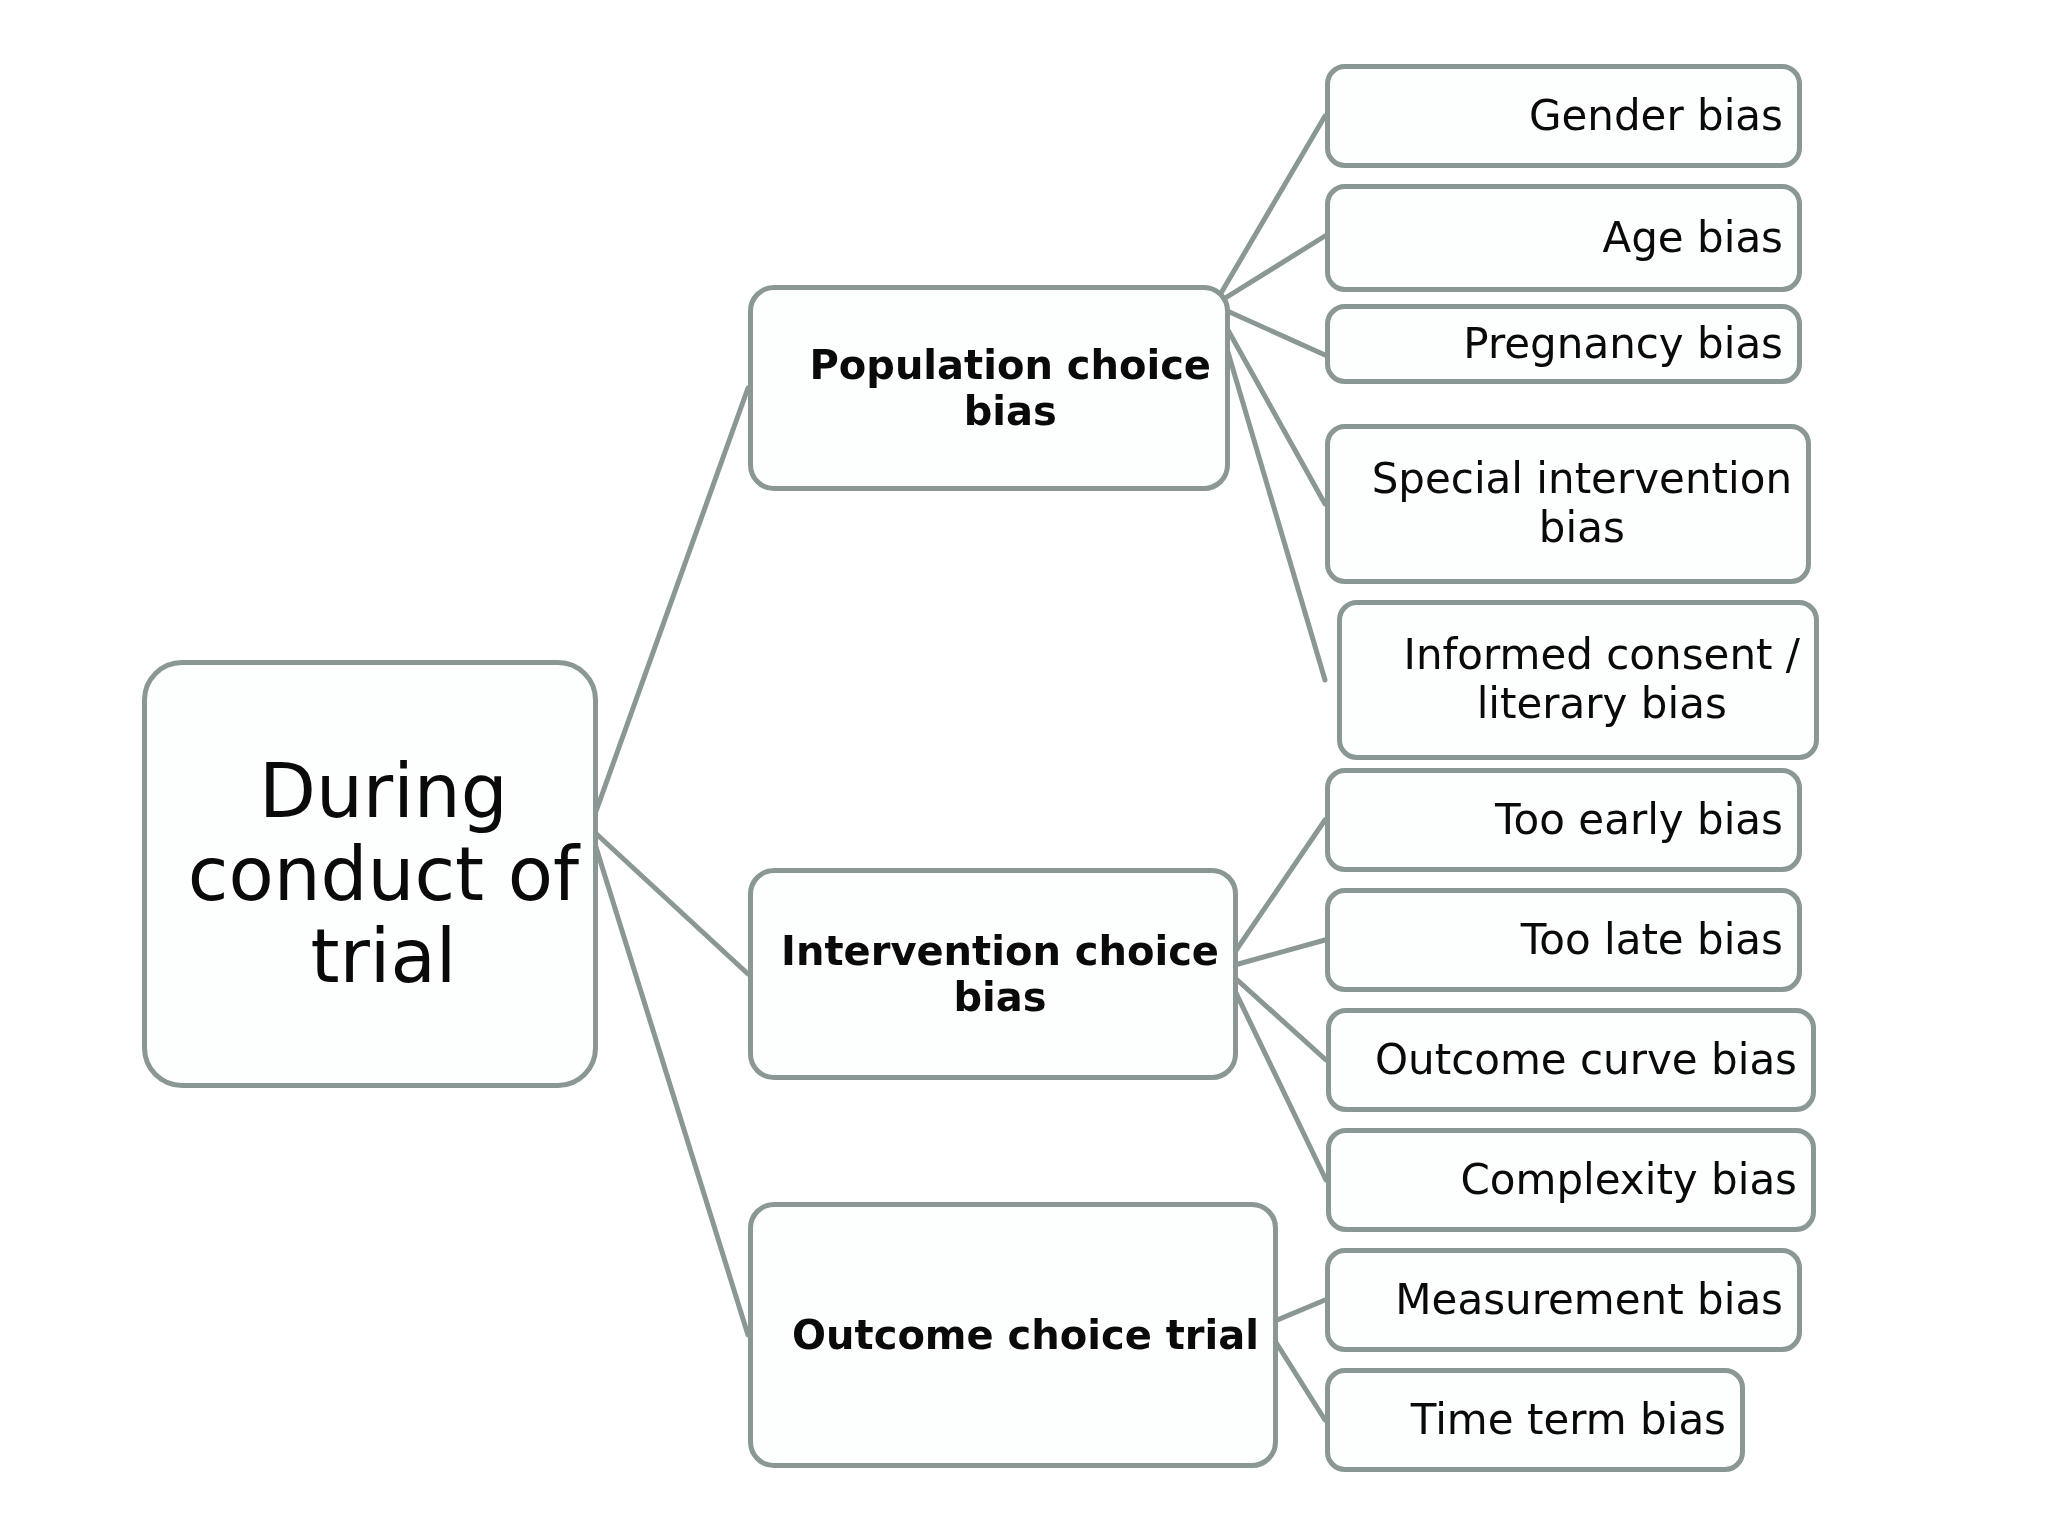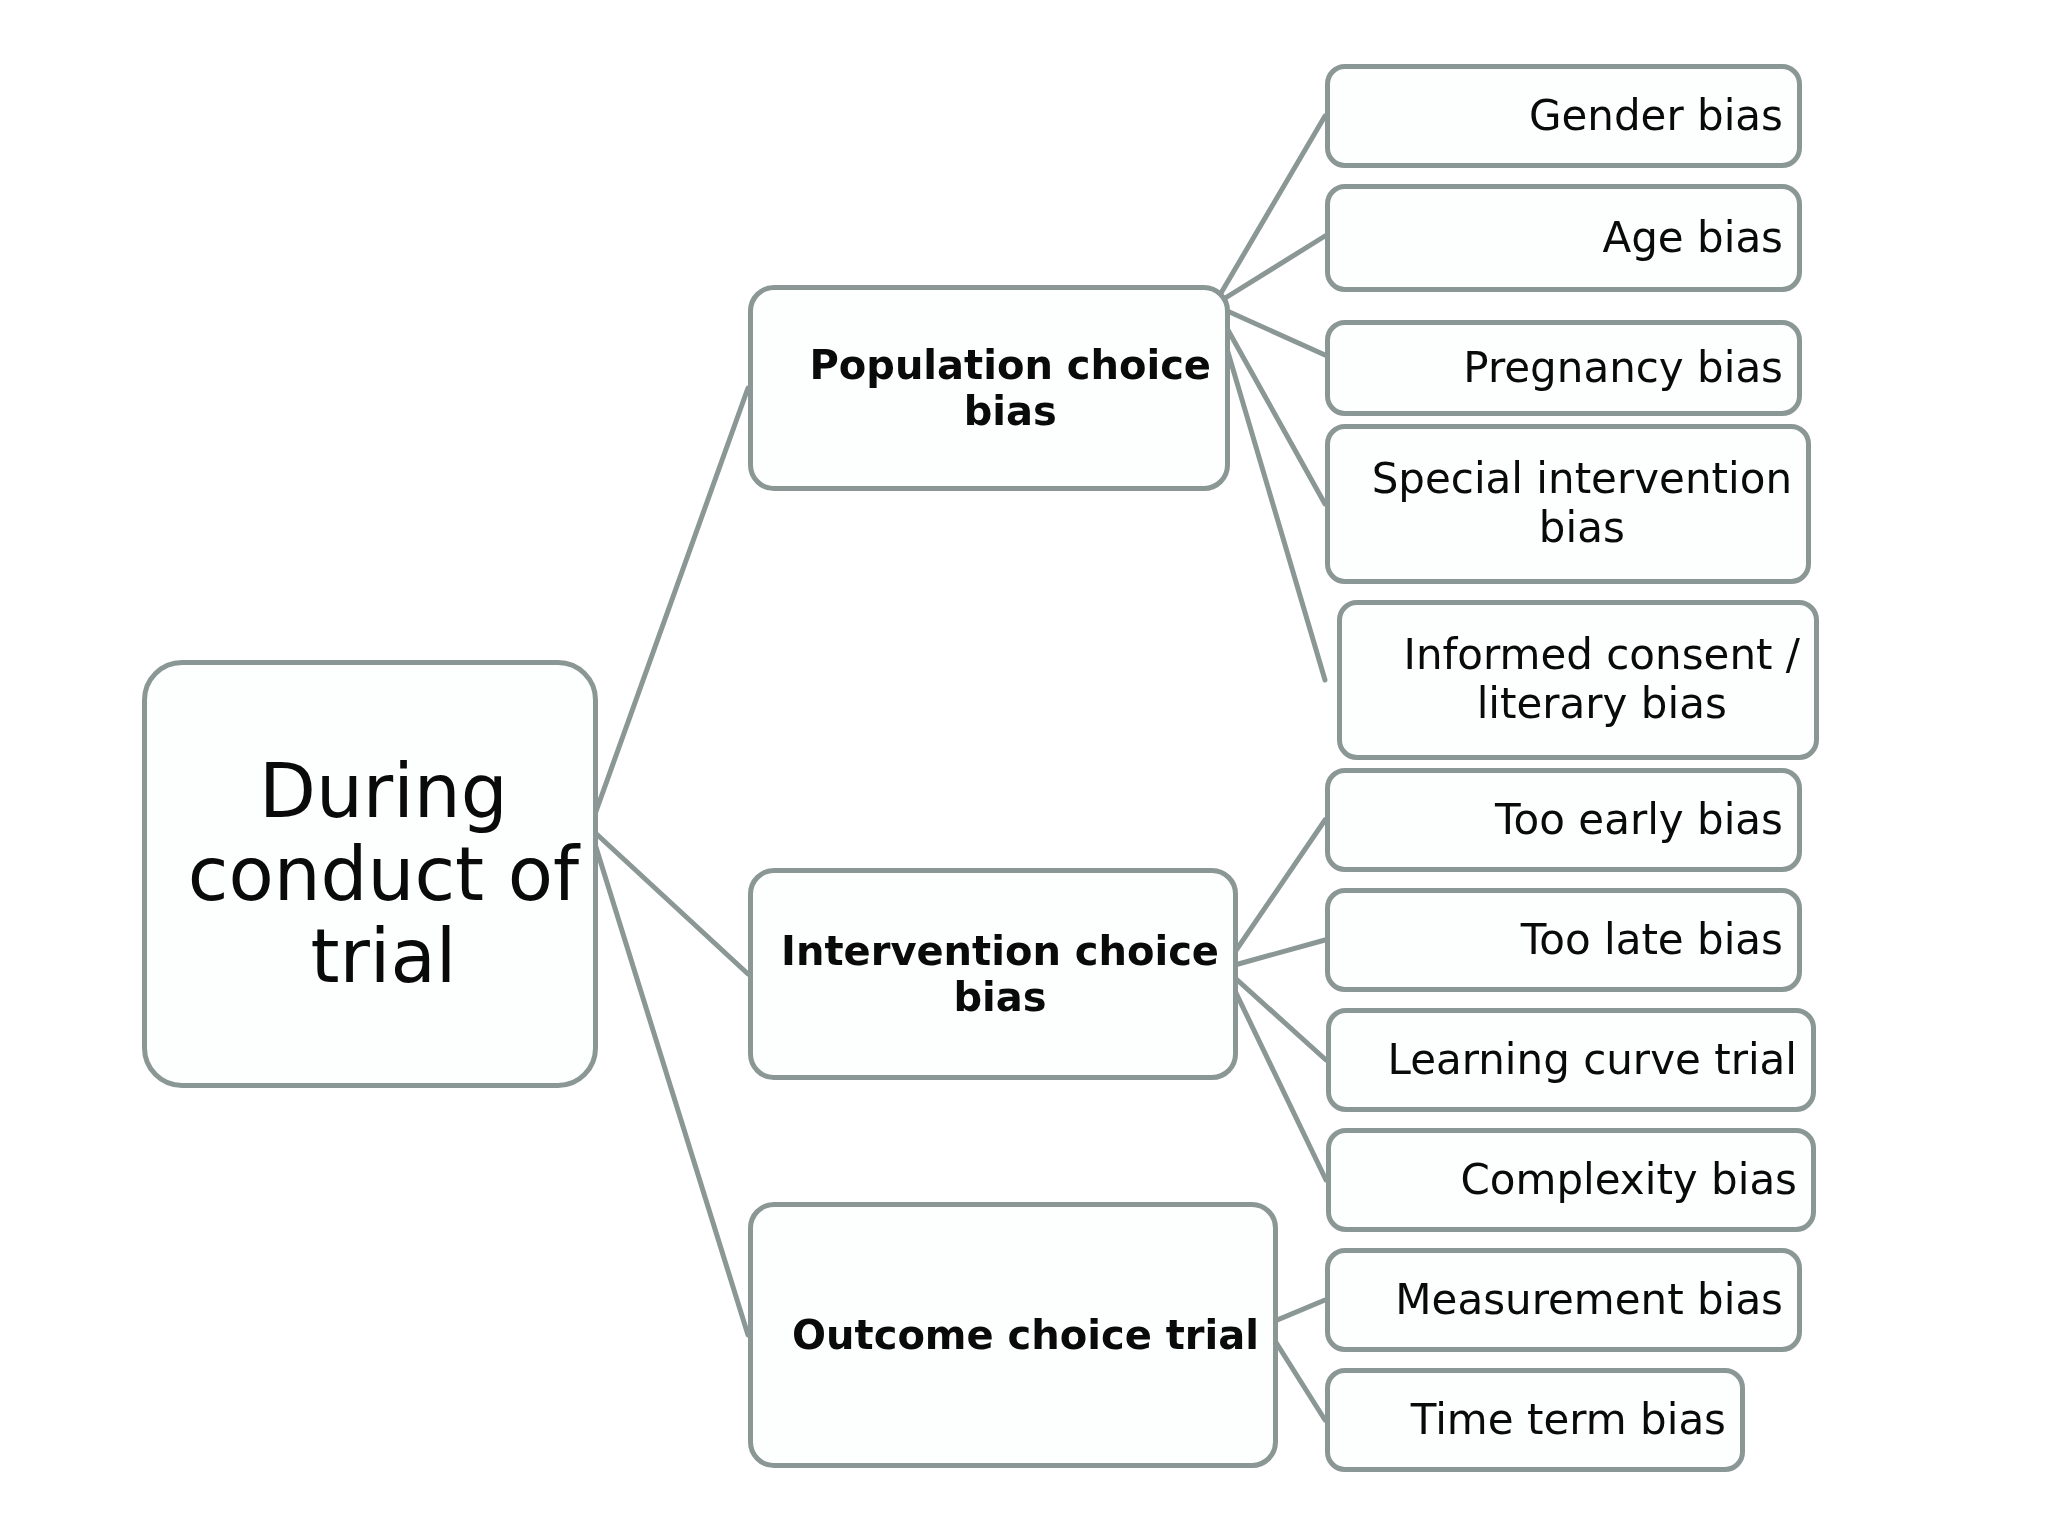--- a/index.html
+++ b/index.html
@@ -90,21 +90,21 @@
       <div class="node branch" style="left: 748px; top: 285px; width: 482px; height: 206px;">
         <span class="label">Population choice
 bias</span>
       </div>
       <div class="node leaf" style="left: 1325px; top: 64px; width: 477px; height: 104px;">
         <span class="label">Gender bias</span>
       </div>
       <div class="node leaf" style="left: 1325px; top: 184px; width: 477px; height: 108px;">
         <span class="label">Age bias</span>
       </div>
-      <div class="node leaf" style="left: 1325px; top: 320px; width: 477px; height: 96px;">
+      <div class="node leaf" style="left: 1325px; top: 304px; width: 477px; height: 80px;">
         <span class="label">Pregnancy bias</span>
       </div>
       <div class="node leaf" style="left: 1325px; top: 424px; width: 486px; height: 160px;">
         <span class="label">Special intervention
 bias</span>
       </div>
       <div class="node leaf" style="left: 1325px; top: 600px; width: 482px; height: 160px; margin-left: 12px;">
         <span class="label">Informed consent /
 literary bias</span>
       </div>
@@ -112,21 +112,21 @@
         <span class="label">Intervention choice
 bias</span>
       </div>
       <div class="node leaf" style="left: 1325px; top: 768px; width: 477px; height: 104px;">
         <span class="label">Too early bias</span>
       </div>
       <div class="node leaf" style="left: 1325px; top: 888px; width: 477px; height: 104px;">
         <span class="label">Too late bias</span>
       </div>
       <div class="node leaf" style="left: 1326px; top: 1008px; width: 490px; height: 104px;">
-        <span class="label">Learning curve trial</span>
+        <span class="label">Outcome curve bias</span>
       </div>
       <div class="node leaf" style="left: 1326px; top: 1128px; width: 490px; height: 104px;">
         <span class="label">Complexity bias</span>
       </div>
       <div class="node branch" style="left: 748px; top: 1202px; width: 530px; height: 266px;">
         <span class="label">Outcome choice trial</span>
       </div>
       <div class="node leaf" style="left: 1325px; top: 1248px; width: 477px; height: 104px;">
         <span class="label">Measurement bias</span>
       </div>

